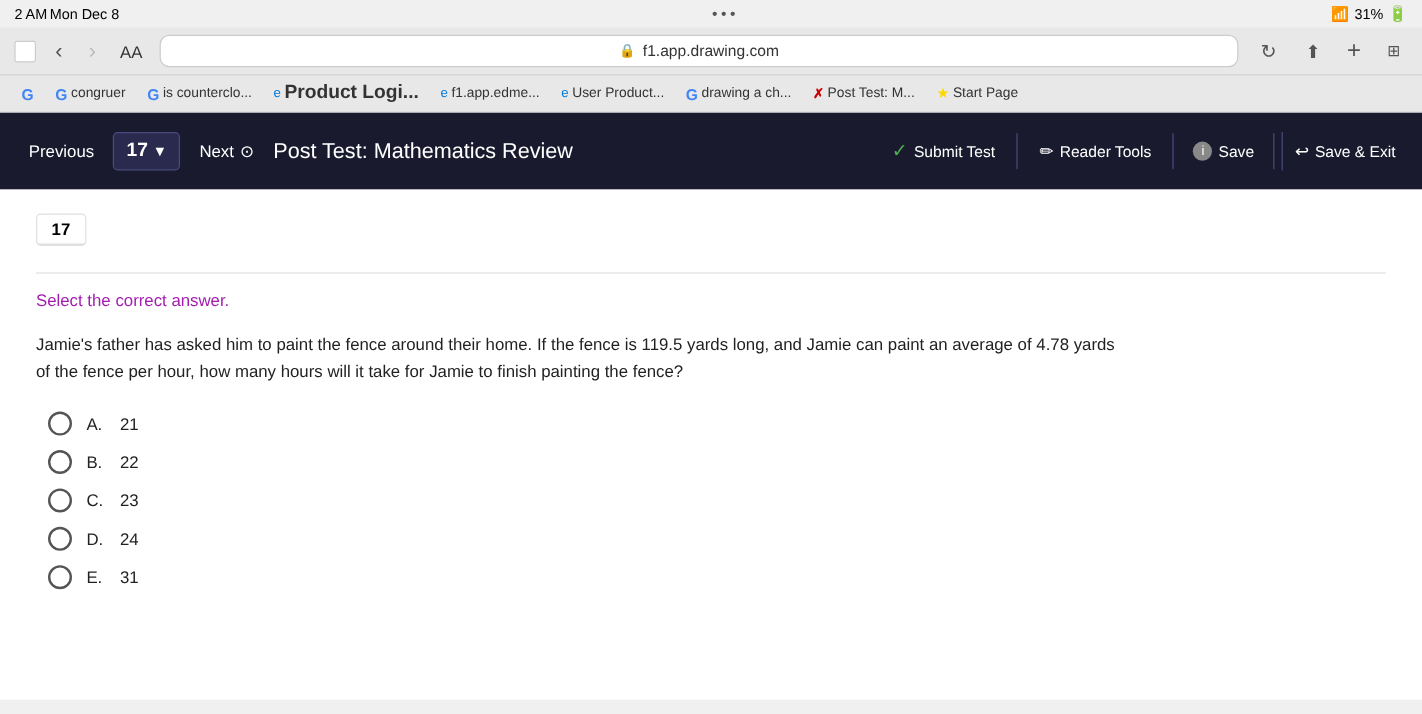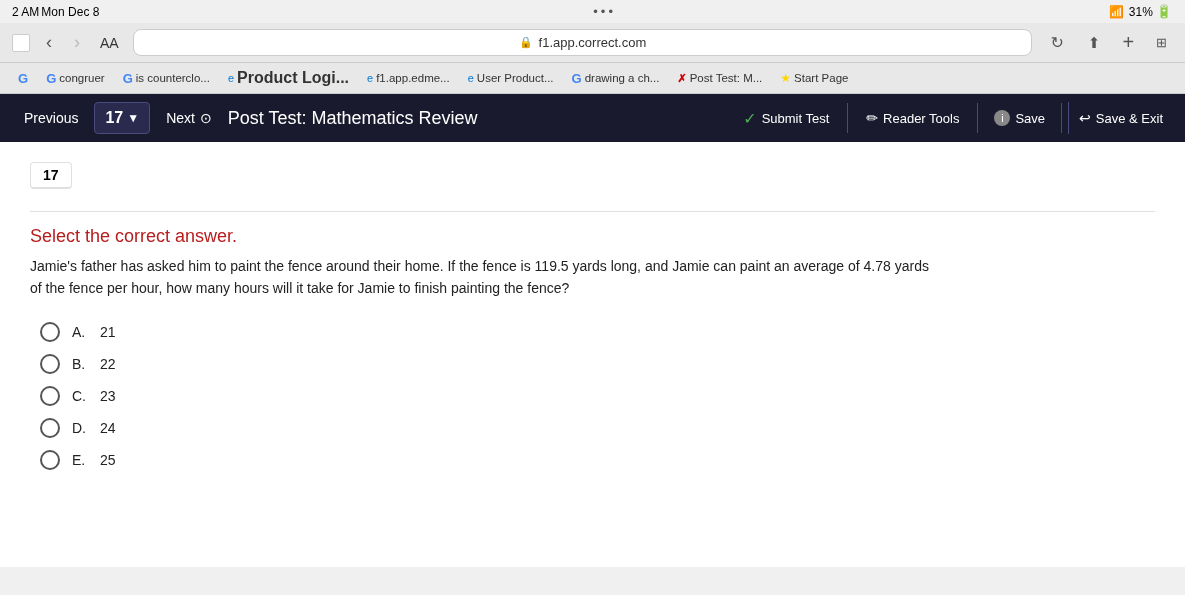--- a/index.html
+++ b/index.html
@@ -82,21 +82,21 @@
       white-space: nowrap;
     }
     .bm-icon { font-size: 11px; }
 
     
     .toolbar {
       background: #1a1a2e;
       display: flex;
       align-items: center;
       padding: 0 12px;
-      height: 48px;
+      height: 64px;
       gap: 4px;
     }
     .toolbar-btn {
       background: none;
       border: none;
       color: #fff;
       cursor: pointer;
       padding: 8px 12px;
       font-size: 14px;
       border-radius: 4px;
@@ -189,23 +189,23 @@
       border: 1px solid #e0e0e0;
       border-radius: 4px;
       padding: 4px 12px;
       font-size: 14px;
       font-weight: 600;
       display: inline-block;
       margin-bottom: 14px;
       border-bottom: 2px solid #e0e0e0;
     }
     .question-instruction {
-      font-size: 18px;
-      color: #b91c1c;
-      margin-bottom: 8px;
+      font-size: 14px;
+      color: #a21caf;
+      margin-bottom: 18px;
     }
     .question-text {
       font-size: 14px;
       color: #222;
       line-height: 1.6;
       margin-bottom: 22px;
       max-width: 900px;
     }
     .answer-options { display: flex; flex-direction: column; gap: 12px; padding-left: 10px; }
     .answer-option {
@@ -254,21 +254,21 @@
 </div>
 
 <div class="browser-chrome">
   <div class="url-bar-row">
     <div class="tab-icon" style="width:18px;height:18px;border:1px solid #ccc;border-radius:2px;background:#fff;display:flex;align-items:center;justify-content:center;font-size:9px;color:#333;"></div>
     <button class="nav-btn" style="font-size:18px;color:#555;">‹</button>
     <button class="nav-btn" style="font-size:18px;color:#bbb;">›</button>
     <span class="aa-label">AA</span>
     <div class="url-bar">
       <span class="lock-icon">🔒</span>
-      <span>f1.app.correct.com</span>
+      <span>f1.app.drawing.com</span>
     </div>
     <button class="reload-btn">↻</button>
     <button class="share-btn" style="font-size:15px;">⬆</button>
     <button class="plus-btn">+</button>
     <button class="grid-btn" style="font-size:13px;">⊞</button>
   </div>
 </div>
 
 <div class="bookmarks-bar">
   <div class="bookmark-item">
@@ -366,17 +366,17 @@
         <span>23</span>
       </label>
       <label class="answer-option">
         <div class="radio-circle"></div>
         <span class="option-label">D.</span>
         <span>24</span>
       </label>
       <label class="answer-option">
         <div class="radio-circle"></div>
         <span class="option-label">E.</span>
-        <span>25</span>
+        <span>31</span>
       </label>
     </div>
   </div>
 </div>
 
 </body></html>

